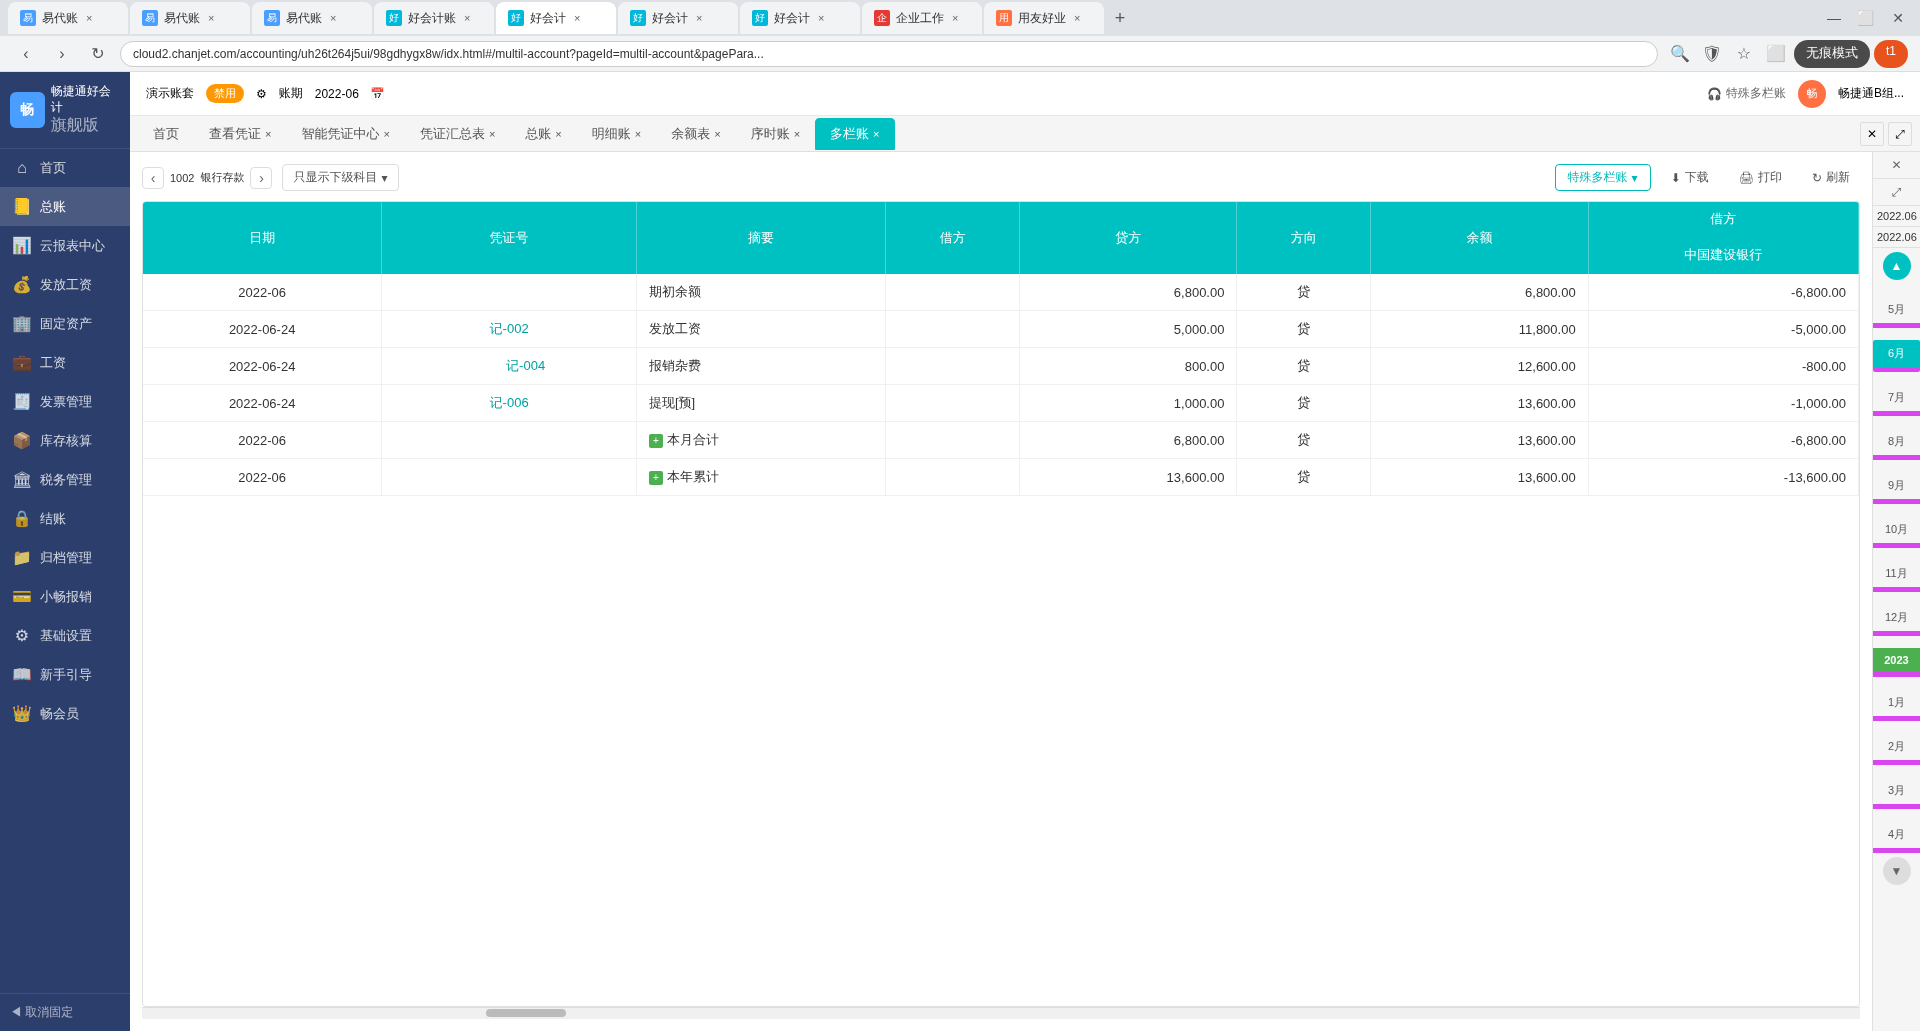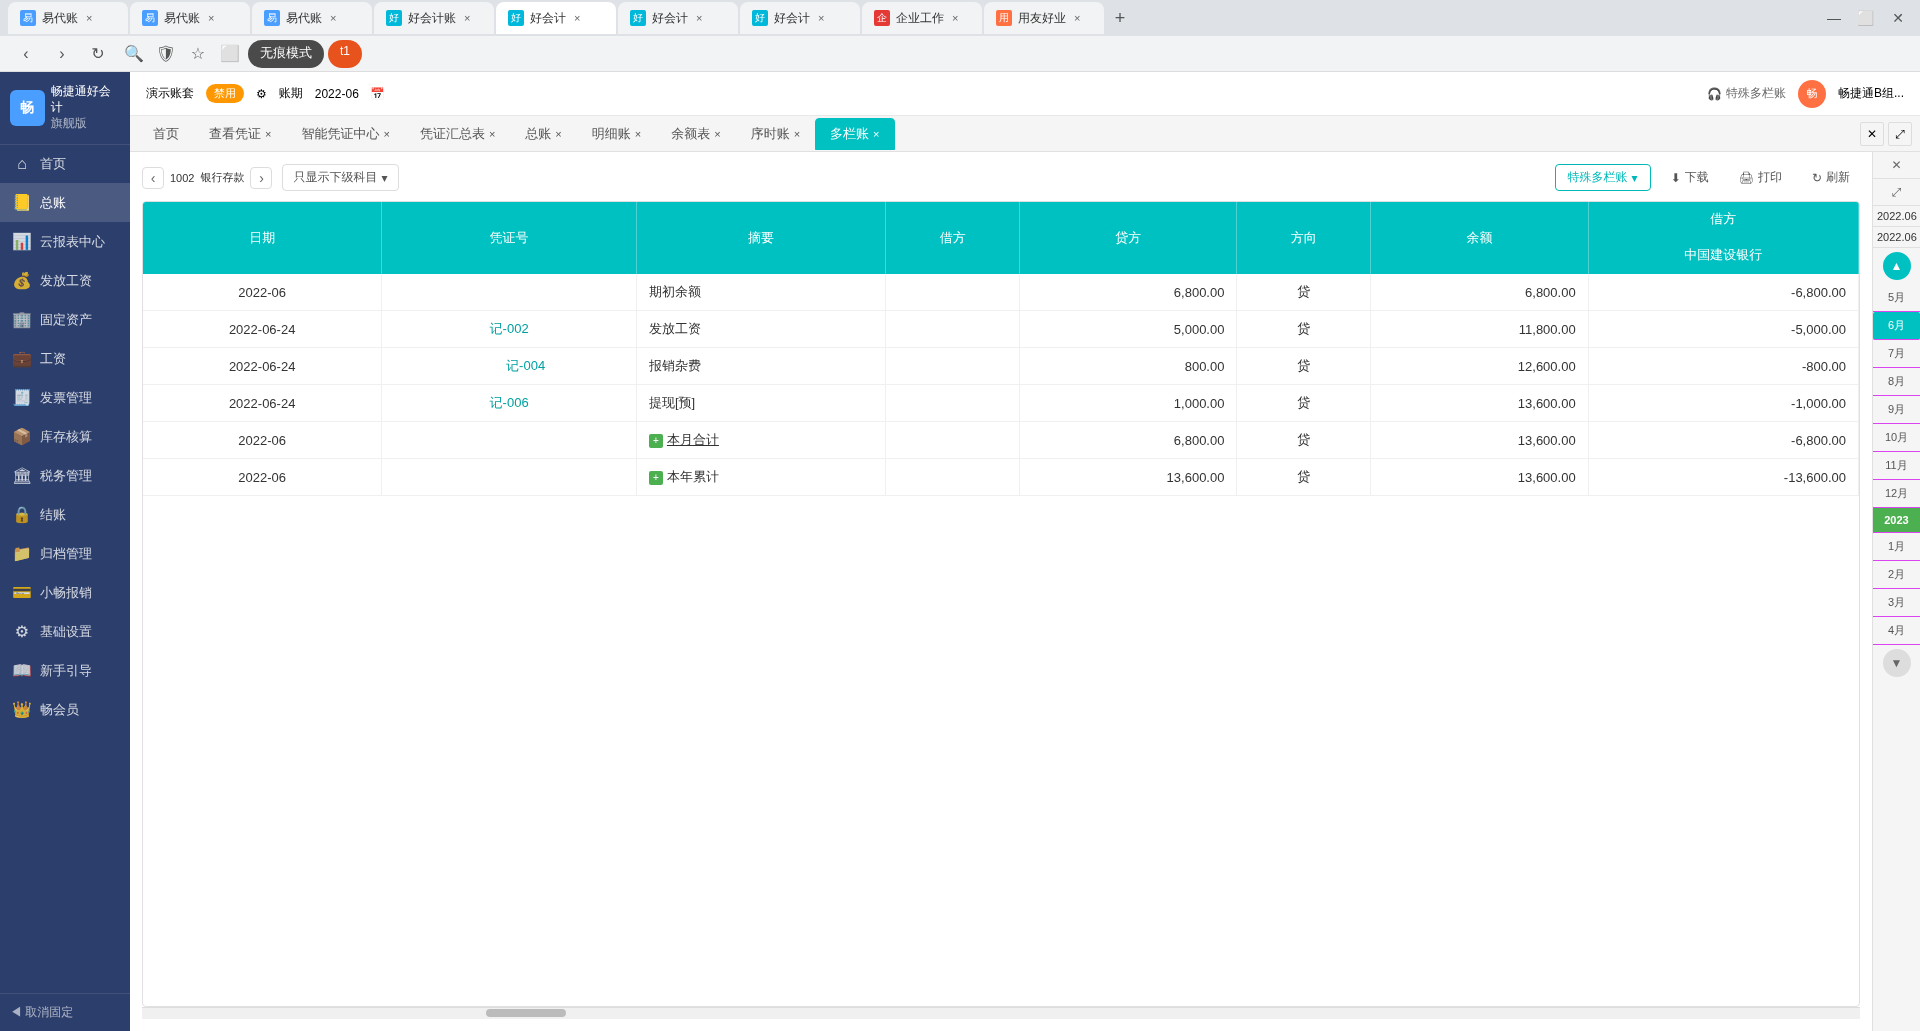--- a/index.html
+++ b/index.html
@@ -29,21 +29,21 @@
 
     
     .app-container { display: flex; height: calc(1031px - 72px); }
 
     
     .sidebar { width: 130px; background: #2c3e6b; color: white; display: flex; flex-direction: column; flex-shrink: 0; }
     .sidebar-logo { padding: 12px 10px; border-bottom: 1px solid rgba(255,255,255,0.1); }
     .logo-box { display: flex; align-items: center; gap: 6px; }
     .logo-icon { width: 36px; height: 36px; background: #4a9eff; border-radius: 6px; display: flex; align-items: center; justify-content: center; font-size: 14px; color: white; font-weight: bold; }
     .logo-text { font-size: 12px; color: white; line-height: 1.3; }
-    .logo-sub { font-size: 12px; color: rgba(255,255,255,0.6); }
+    .logo-sub { font-size: 16px; color: rgba(255,255,255,0.6); }
     .sidebar-nav { flex: 1; overflow-y: auto; }
     .nav-item { display: flex; align-items: center; gap: 8px; padding: 10px 12px; cursor: pointer; color: rgba(255,255,255,0.8); font-size: 13px; transition: background 0.2s; }
     .nav-item.active { background: rgba(255,255,255,0.15); color: white; }
     .nav-icon { font-size: 16px; width: 20px; text-align: center; }
     .sidebar-bottom { padding: 10px; border-top: 1px solid rgba(255,255,255,0.1); text-align: center; }
     .pin-btn { display: flex; align-items: center; gap: 6px; color: rgba(255,255,255,0.6); font-size: 12px; cursor: pointer; }
 
     
     .main-content { flex: 1; background: white; display: flex; flex-direction: column; overflow: hidden; }
 
@@ -79,21 +79,21 @@
     table { width: 100%; border-collapse: collapse; }
     thead tr th { background: #00c1c1; color: white; padding: 10px 12px; font-size: 13px; font-weight: normal; text-align: center; border-right: 1px solid rgba(255,255,255,0.3); white-space: nowrap; }
     thead tr:first-child th { padding: 8px 12px; }
     tbody tr td { padding: 9px 12px; font-size: 13px; color: #333; border-bottom: 1px solid #f0f0f0; border-right: 1px solid #f0f0f0; text-align: center; }
     .voucher-link { color: #00a0a0; cursor: pointer; text-decoration: none; }
     .summary-icon { display: inline-block; width: 14px; height: 14px; background: #4caf50; color: white; border-radius: 2px; font-size: 10px; text-align: center; line-height: 14px; margin-right: 4px; }
 
     
     .time-panel { width: 48px; background: #f5f5f5; border-left: 1px solid #e0e0e0; display: flex; flex-direction: column; align-items: center; overflow-y: auto; }
     .time-header { width: 100%; padding: 4px; text-align: center; font-size: 11px; color: #333; border-bottom: 1px solid #e0e0e0; }
-    .time-item { width: 100%; padding: 6px 4px; text-align: center; font-size: 11px; color: #555; cursor: pointer; border-bottom: 1px solid #d946ef; }
+    .time-item { width: 100%; padding: 6px 4px; text-align: center; font-size: 11px; color: #555; cursor: pointer; border-bottom: 5px solid #d946ef; margin-top: 12px; }
     .time-item.active { background: #00c1c1; color: white; border-radius: 2px; }
     .time-item.year { background: #4caf50; color: white; font-weight: bold; }
     .panel-close { width: 100%; text-align: center; padding: 6px 4px; cursor: pointer; color: #666; border-bottom: 1px solid #e0e0e0; }
     .panel-expand { width: 100%; text-align: center; padding: 6px 4px; cursor: pointer; color: #666; border-bottom: 1px solid #e0e0e0; }
     .scroll-up-btn { width: 28px; height: 28px; background: #00c1c1; border-radius: 50%; display: flex; align-items: center; justify-content: center; color: white; cursor: pointer; margin: 4px auto; font-size: 12px; }
     .scroll-down-btn { width: 28px; height: 28px; background: #ddd; border-radius: 50%; display: flex; align-items: center; justify-content: center; color: #666; cursor: pointer; margin: 4px auto; font-size: 12px; }
 
     
     .h-scroll { height: 12px; background: #f0f0f0; border-top: 1px solid #ddd; position: relative; }
     .h-scroll-thumb { height: 8px; width: 80px; background: #bbb; border-radius: 4px; position: absolute; bottom: 2px; left: 20%; }
@@ -153,20 +153,21 @@
     <div class="browser-btn">—</div>
     <div class="browser-btn">⬜</div>
     <div class="browser-btn">✕</div>
   </div>
 </div>
 
 <div class="address-bar">
   <div class="nav-btn">‹</div>
   <div class="nav-btn">›</div>
   <div class="nav-btn">↻</div>
+  <div class="url-box">cloud2.chanjet.com/accounting/uh26t264j5ui/98gdhygx8w/idx.html#/multil-account?pageId=multil-account&amp;pagePara...</div>
   <div class="address-tools">
     <div class="nav-btn">🔍</div>
     <div class="nav-btn">🛡</div>
     <div class="nav-btn">☆</div>
     <div class="nav-btn">⬜</div>
     <div class="no-trace">无痕模式</div>
     <div class="update-btn">t1</div>
   </div>
 </div>
 
@@ -400,21 +401,21 @@
                   <td style="text-align: left;">提现[预]</td>
                   <td style="text-align: right;"></td>
                   <td style="text-align: right;">1,000.00</td>
                   <td style="text-align: center;">贷</td>
                   <td style="text-align: right;">13,600.00</td>
                   <td style="text-align: right;">-1,000.00</td>
                 </tr>
                 <tr>
                   <td style="text-align: center;">2022-06</td>
                   <td style="text-align: center;"></td>
-                  <td style="text-align: left; text-decoration: underline;"><span class="summary-icon">+</span>本月合计</td>
+                  <td style="text-align: left;"><span class="summary-icon">+</span>本月合计</td>
                   <td style="text-align: right;"></td>
                   <td style="text-align: right;">6,800.00</td>
                   <td style="text-align: center;">贷</td>
                   <td style="text-align: right;">13,600.00</td>
                   <td style="text-align: right;">-6,800.00</td>
                 </tr>
                 <tr>
                   <td style="text-align: center;">2022-06</td>
                   <td style="text-align: center;"></td>
                   <td style="text-align: left;"><span class="summary-icon">+</span>本年累计</td>

